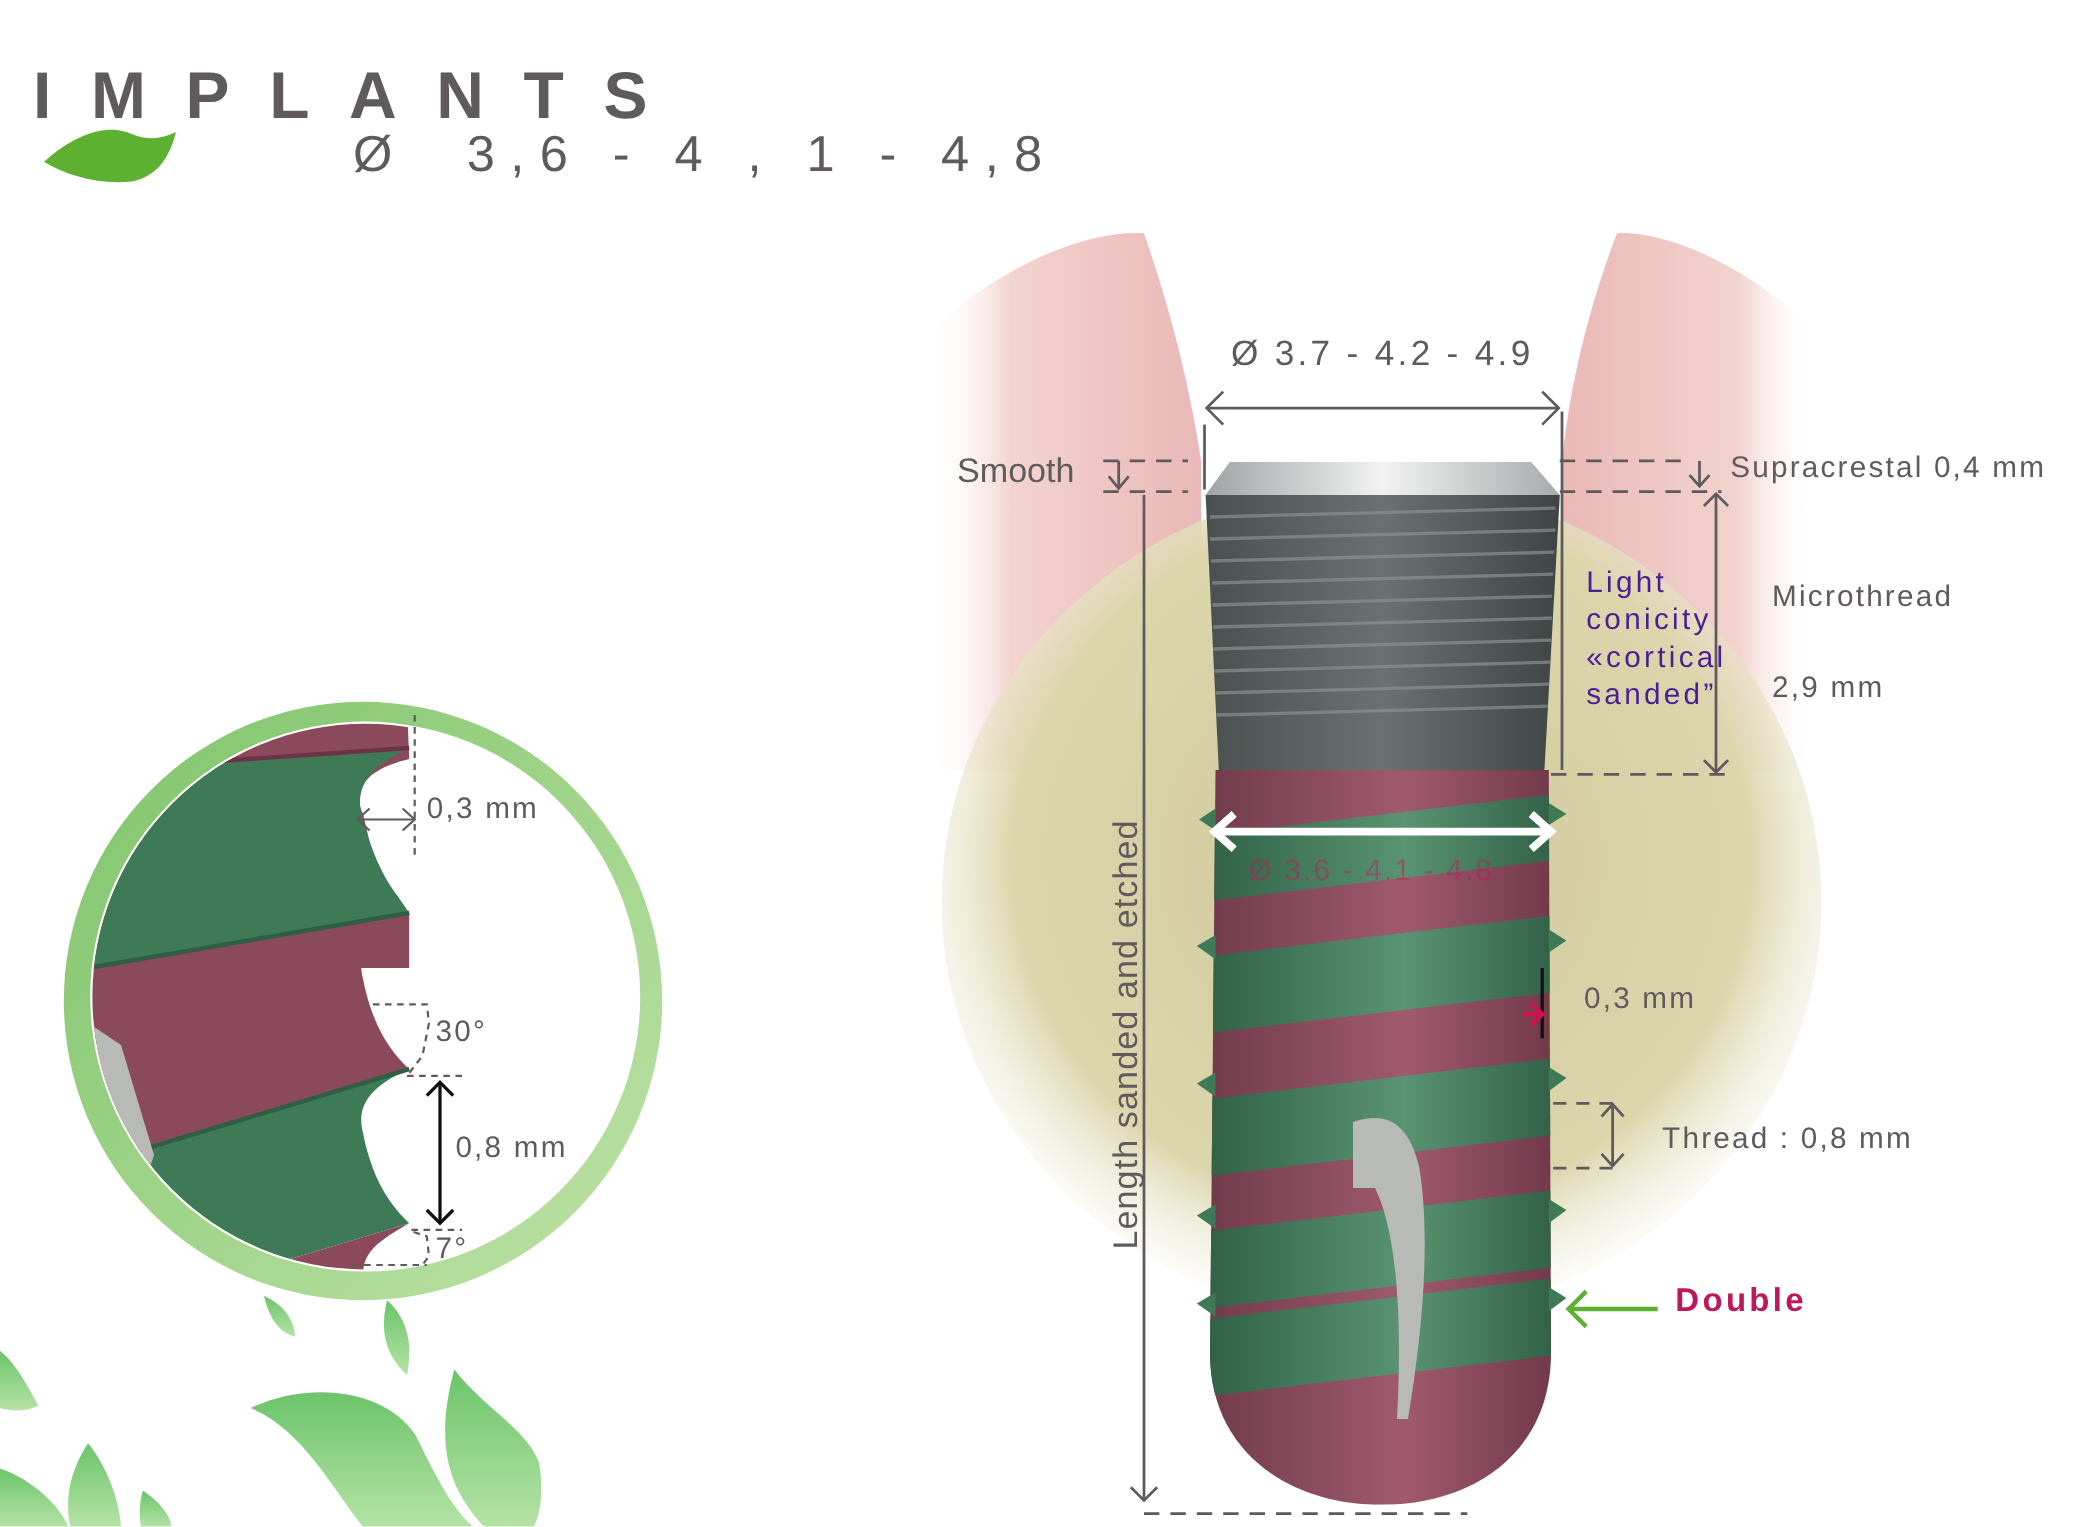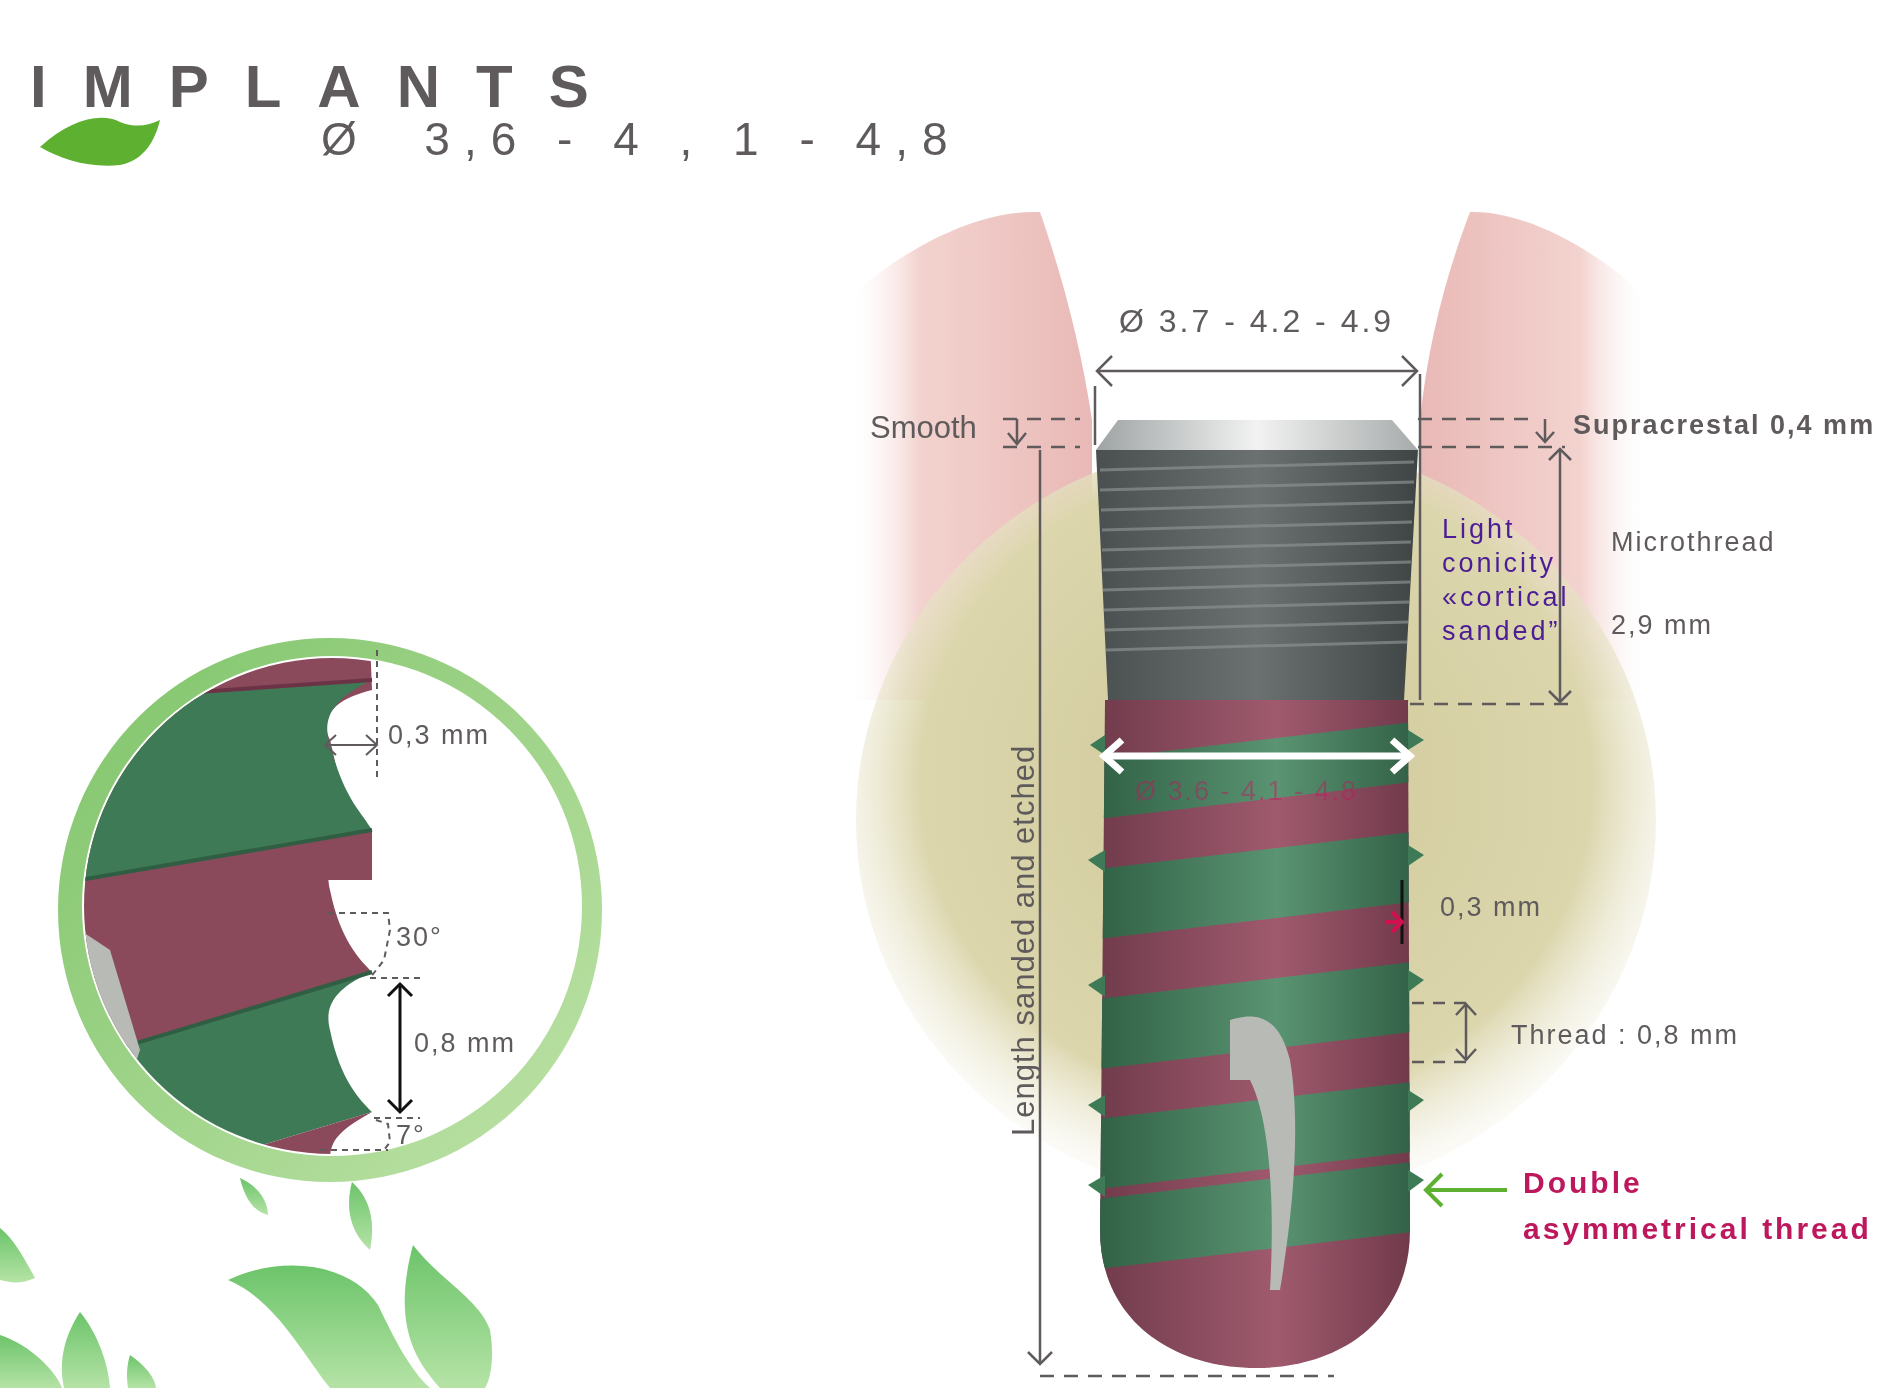--- a/index.html
+++ b/index.html
@@ -222,35 +222,34 @@
   </g>
 
   <g stroke="#5db030" stroke-width="4" fill="none">
     <line x1="1426" y1="1190" x2="1507" y2="1190"></line>
     <polyline points="1442,1174 1426,1190 1442,1206"></polyline>
   </g>
 </svg>
 
 <div class="abs lbl" style="left:1119px;top:303px;font-size:32px;letter-spacing:3px;">Ø 3.7 - 4.2 - 4.9</div>
 <div class="abs lbl" style="left:870px;top:410px;font-size:31px;letter-spacing:0;">Smooth</div>
-<div class="abs lbl" style="left:1573px;top:410px;font-weight:bold;">Supracrestal 0,4 mm</div>
+<div class="abs lbl" style="left:1573px;top:410px;">Supracrestal 0,4 mm</div>
 
 <div class="abs" style="left:1442px;top:512px;">
   <div class="lbl-w">Light</div>
   <div class="lbl-w">conicity</div>
   <div class="lbl-w">«cortical</div>
   <div class="lbl-w">sanded”</div>
 </div>
 
 <div class="abs lbl" style="left:1611px;top:527px;">Microthread</div>
 <div class="abs lbl" style="left:1611px;top:570px;margin-top:40px;">2,9 mm</div>
 
 <div class="abs lbl" style="left:1135px;top:776px;color:#be185d;opacity:0.45;font-size:27px;">Ø 3.6 - 4.1 - 4.8</div>
 
 <div class="abs lbl" style="left:1006px;top:1136px;font-size:31px;letter-spacing:1px;transform:rotate(-90deg);transform-origin:0 0;">Length  sanded and etched</div>
 
 <div class="abs lbl" style="left:1440px;top:892px;">0,3 mm</div>
 <div class="abs lbl" style="left:1511px;top:1020px;">Thread : 0,8 mm</div>
 
 <div class="abs" style="left:1523px;top:1160px;">
   <div class="green-lbl">Double</div>
-  <div class="green-lbl">asymmetrical thread</div>
 </div>
 
 </body></html>

